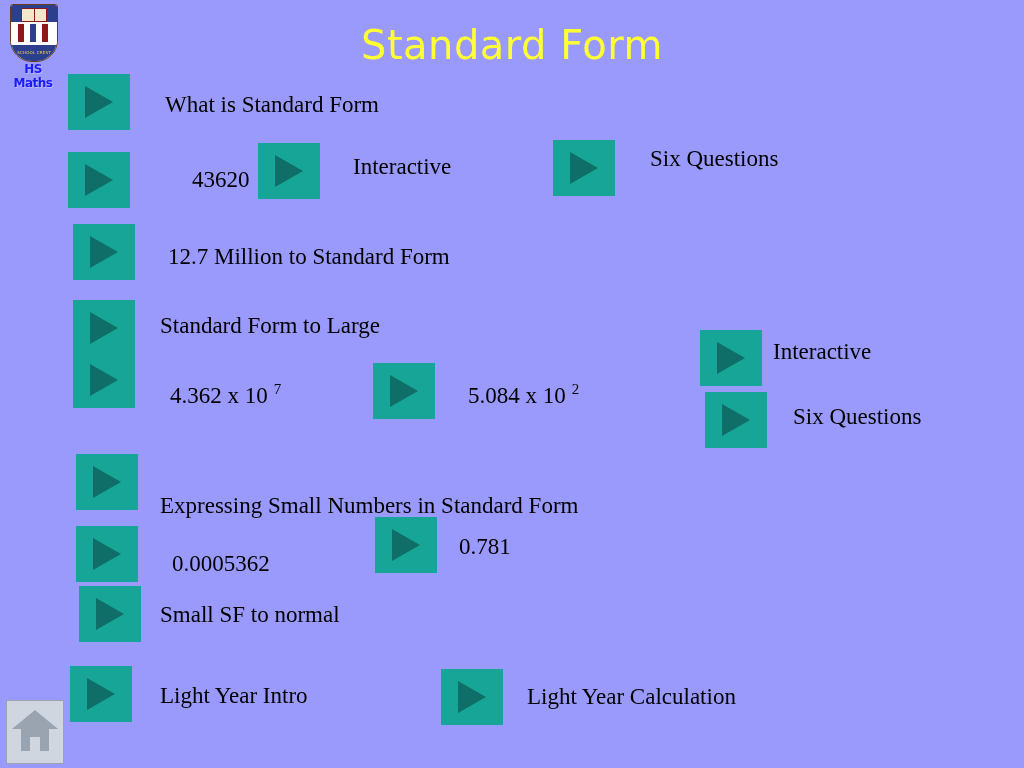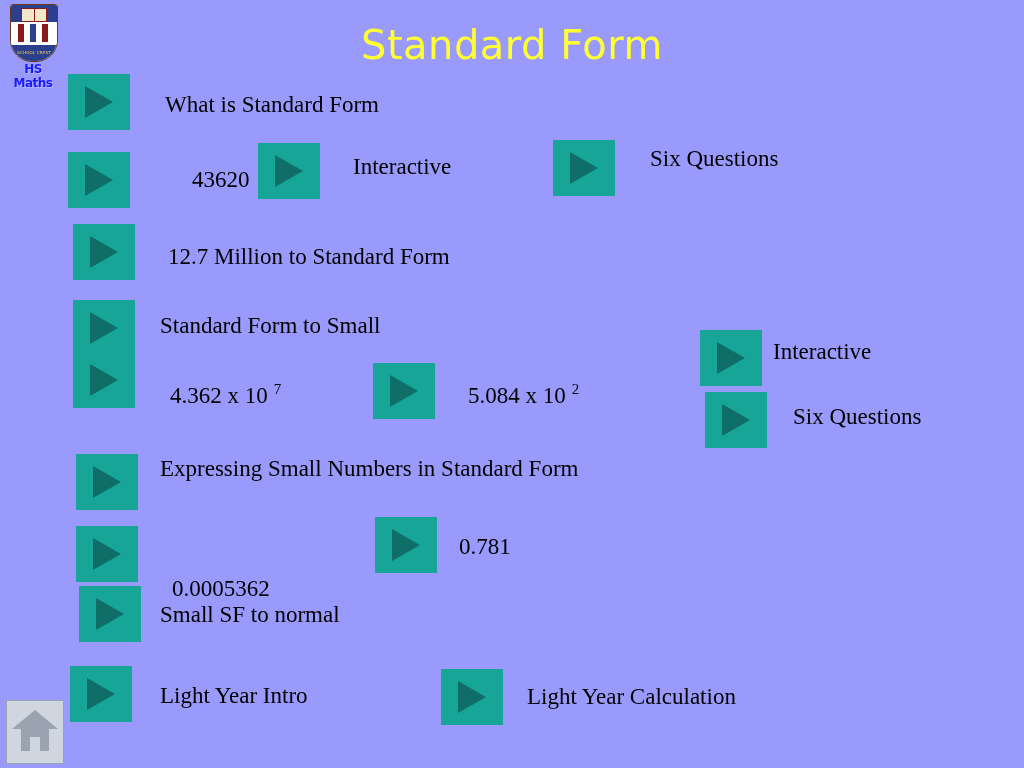--- a/index.html
+++ b/index.html
@@ -237,45 +237,45 @@
         <div class="tri"></div>
       </div>
       <div class="lbl" style="left: 650px; top: 146px;">Six Questions</div>
       <div class="play" style="left: 73px; top: 224px;">
         <div class="tri"></div>
       </div>
       <div class="lbl" style="left: 168px; top: 244px;">12.7 Million to Standard Form</div>
       <div class="play" style="left: 73px; top: 300px;">
         <div class="tri"></div>
       </div>
-      <div class="lbl" style="left: 160px; top: 313px;">Standard Form to Small</div>
+      <div class="lbl" style="left: 160px; top: 313px;">Standard Form to Large</div>
       <div class="play" style="left: 700px; top: 330px;">
         <div class="tri"></div>
       </div>
       <div class="lbl" style="left: 773px; top: 339px;">Interactive</div>
       <div class="play" style="left: 73px; top: 352px;">
         <div class="tri"></div>
       </div>
       <div class="lbl" style="left: 170px; top: 381px;">4.362 x 10<span class="sup">7</span></div>
       <div class="play" style="left: 373px; top: 363px;">
         <div class="tri"></div>
       </div>
       <div class="lbl" style="left: 468px; top: 381px;">5.084 x 10<span class="sup">2</span></div>
       <div class="play" style="left: 705px; top: 392px;">
         <div class="tri"></div>
       </div>
       <div class="lbl" style="left: 793px; top: 404px;">Six Questions</div>
       <div class="play" style="left: 76px; top: 454px;">
         <div class="tri"></div>
       </div>
-      <div class="lbl" style="left: 160px; top: 456px;">Expressing Small Numbers in Standard Form</div>
+      <div class="lbl" style="left: 160px; top: 493px;">Expressing Small Numbers in Standard Form</div>
       <div class="play" style="left: 76px; top: 526px;">
         <div class="tri"></div>
       </div>
-      <div class="lbl" style="left: 172px; top: 576px;">0.0005362</div>
+      <div class="lbl" style="left: 172px; top: 551px;">0.0005362</div>
       <div class="play" style="left: 375px; top: 517px;">
         <div class="tri"></div>
       </div>
       <div class="lbl" style="left: 459px; top: 534px;">0.781</div>
       <div class="play" style="left: 79px; top: 586px;">
         <div class="tri"></div>
       </div>
       <div class="lbl" style="left: 160px; top: 602px; text-align: center;">Small SF to normal</div>
       <div class="play" style="left: 70px; top: 666px;">
         <div class="tri"></div>

